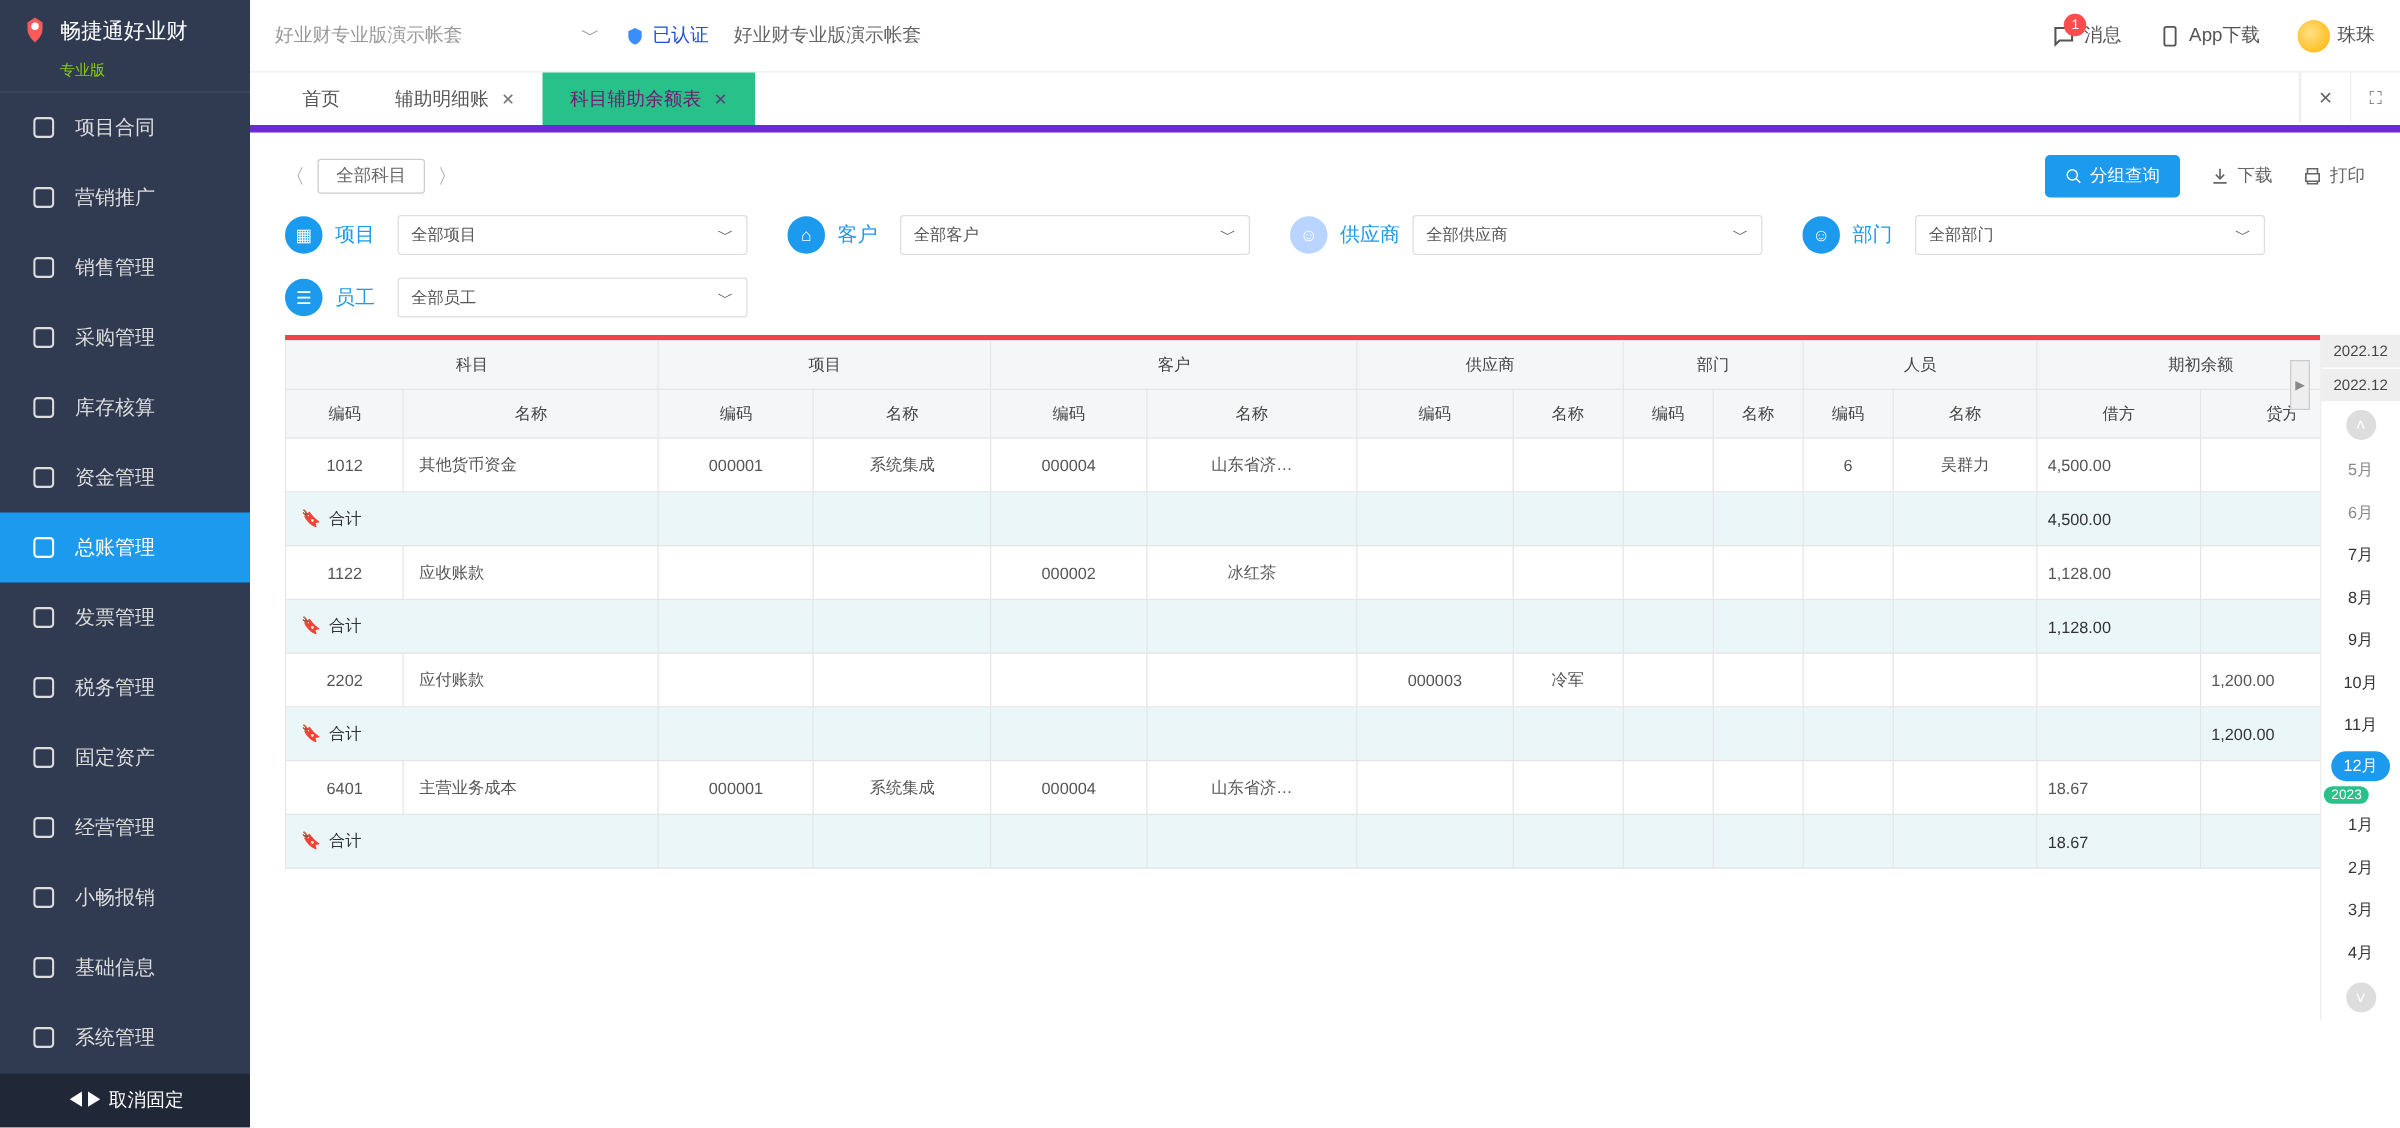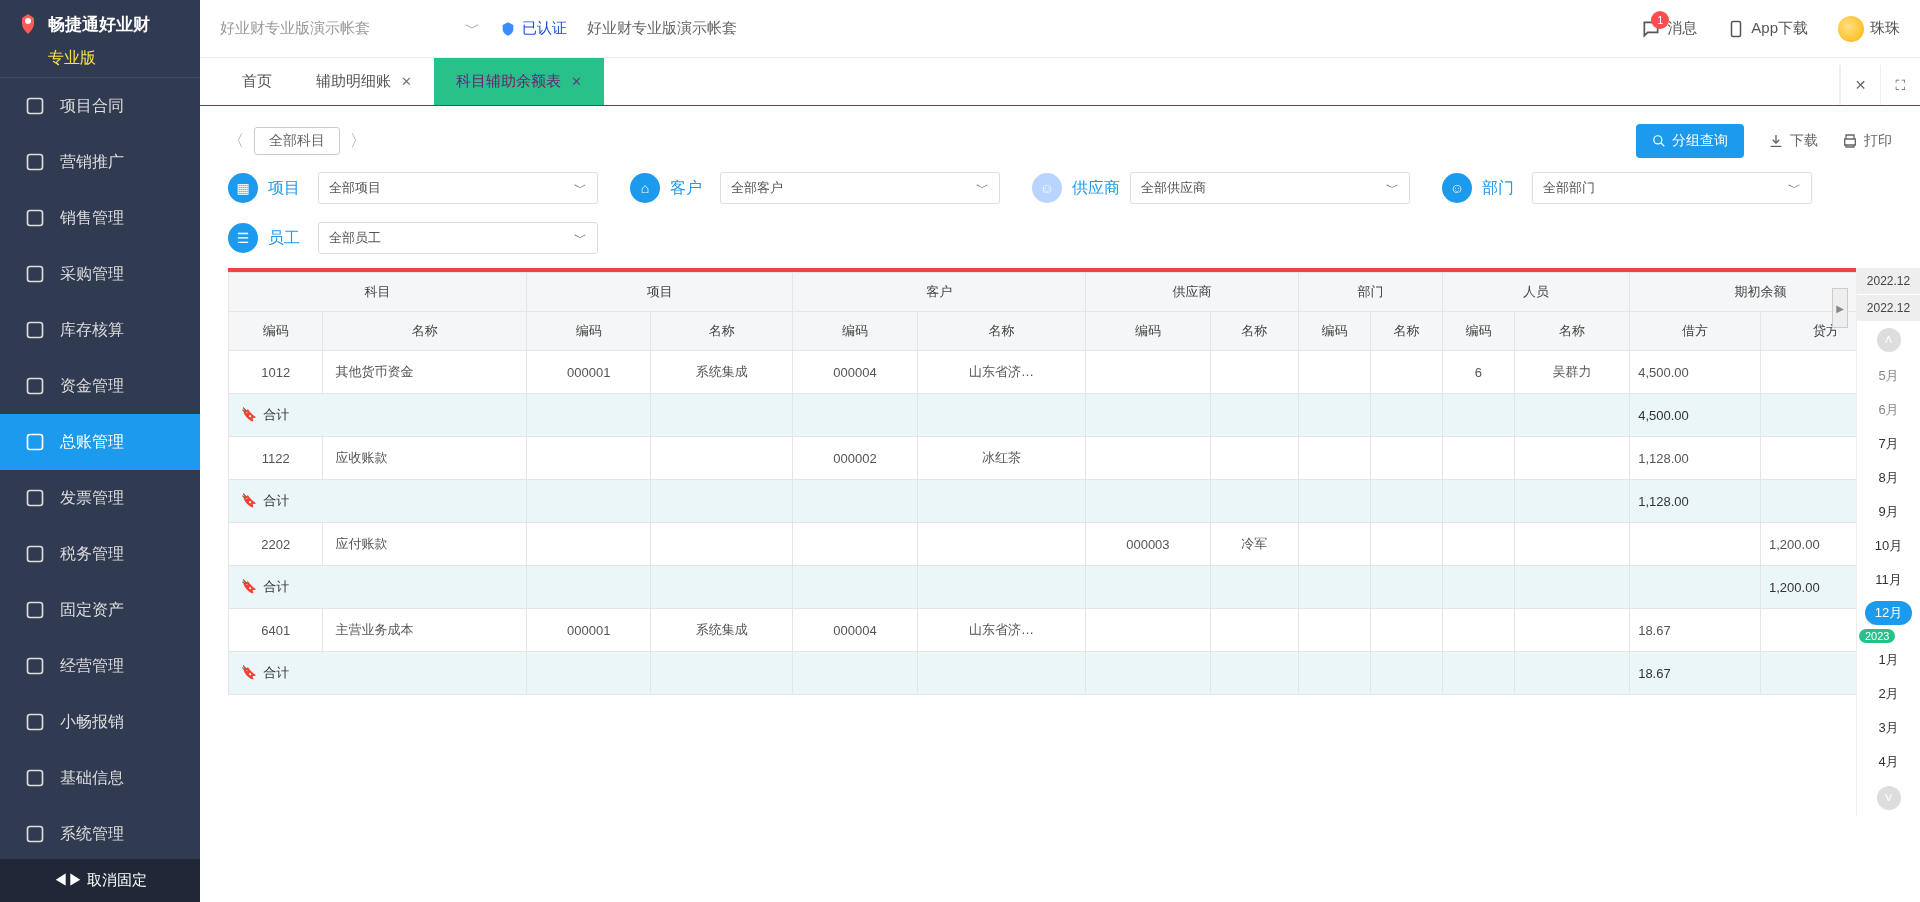--- a/index.html
+++ b/index.html
@@ -3,43 +3,43 @@
 <meta charset="utf-8">
 <style>
 *{margin:0;padding:0;box-sizing:border-box;font-family:"Microsoft YaHei","PingFang SC",sans-serif}
 body{background:#fff;width:1920px;height:902px;overflow:hidden;font-size:14px;color:#333}
 .app{display:flex;height:100%}
 
 
 .sidebar{width:200px;background:#303a51;color:#fff;display:flex;flex-direction:column;flex-shrink:0;position:relative}
 .logo-row{display:flex;align-items:center;padding:12px 16px;gap:8px}
 .logo-icon{width:24px;height:24px}
-.logo-text{font-size:17px;font-weight:700;color:#fff}
-.edition-badge{font-size:16px;color:#fde047;padding:0 0 8px 48px;border-bottom:1px solid #404a61}
+.logo-text{font-size:17px;font-weight:400;color:#fff}
+.edition-badge{font-size:12px;color:#84cc16;padding:0 0 8px 48px;border-bottom:1px solid #404a61}
 .nav{overflow-y:auto;flex:1}
 .nav-item{display:flex;align-items:center;gap:14px;padding:17px 24px;color:#ddd;cursor:pointer;font-size:16px}
 .nav-item.active{background:#1b9aee;color:#fff}
 .nav-item .ico{width:22px;height:22px;display:flex;align-items:center;justify-content:center}
 .unpin{position:absolute;bottom:0;left:0;right:0;padding:12px 0;text-align:center;background:#202838;font-size:15px;cursor:pointer}
 .nav::-webkit-scrollbar{width:8px}
 .nav::-webkit-scrollbar-thumb{background:#555d72;border-radius:4px}
 
 
 .main{flex:1;display:flex;flex-direction:column;position:relative}
 .topbar{height:58px;border-bottom:1px solid #eee;display:flex;align-items:center;padding:0 20px;gap:20px}
 .account-sel{width:260px;display:flex;align-items:center;justify-content:space-between;color:#999;font-size:15px;cursor:pointer}
 .cert{display:flex;align-items:center;gap:6px;color:#1d4ed8;font-size:15px}
 .acct2{color:#666;font-size:15px}
 .topbar-right{margin-left:auto;display:flex;align-items:center;gap:30px}
 .tb-btn{display:flex;align-items:center;gap:6px;color:#555;font-size:15px;cursor:pointer;position:relative}
 .notif-badge{position:absolute;top:-8px;left:10px;background:#ff4c4c;color:#fff;width:18px;height:18px;border-radius:50%;font-size:11px;display:flex;align-items:center;justify-content:center}
 .avatar{width:26px;height:26px;border-radius:50%;background:radial-gradient(circle at 40% 40%,#ffe082,#ffb300)}
 
 
-.page-tabs{height:48px;display:flex;align-items:flex-end;border-bottom:1px solid #6d28d9;padding-left:20px}
+.page-tabs{height:48px;display:flex;align-items:flex-start;border-bottom:6px solid #6d28d9;padding-left:20px}
 .ptab{padding:0 22px;height:100%;display:flex;align-items:center;gap:6px;font-size:15px;color:#555;cursor:pointer}
 .ptab.active{background:#29c18a;color:#701a75}
 .ptab .x{font-size:13px;opacity:.8;margin-left:4px}
 .tab-close-fs{margin-left:auto;display:flex;border-left:1px solid #eee}
 .sqbtn{width:40px;height:40px;display:flex;align-items:center;justify-content:center;cursor:pointer;color:#666;border-left:1px solid #eee}
 
 
 .toolbar{display:flex;align-items:center;padding:18px 28px 0 28px;gap:8px}
 .crumb{display:flex;align-items:center;gap:10px;color:#666}
 .crumb .arrow{font-size:16px;color:#999}

